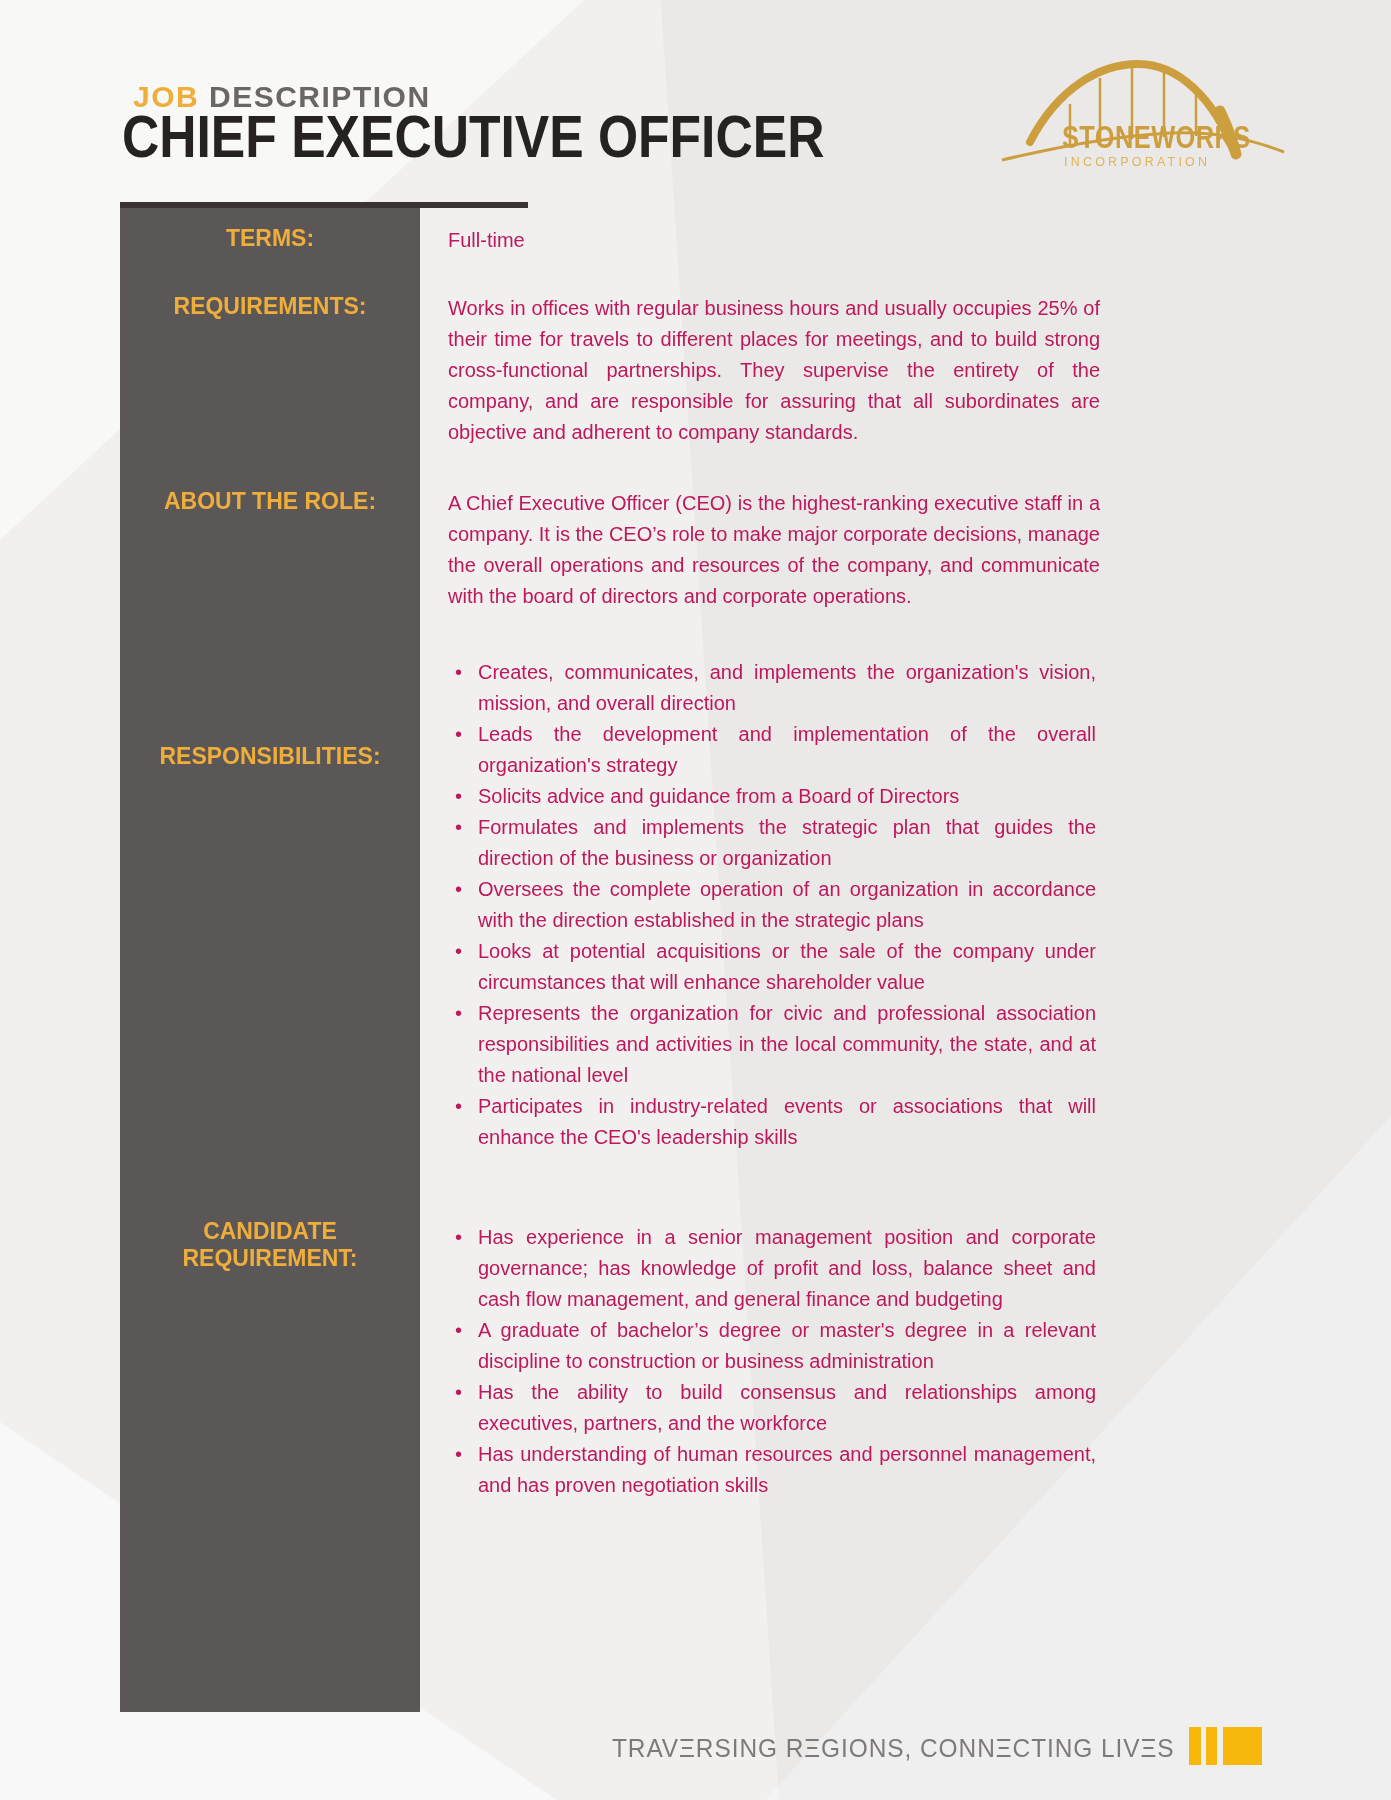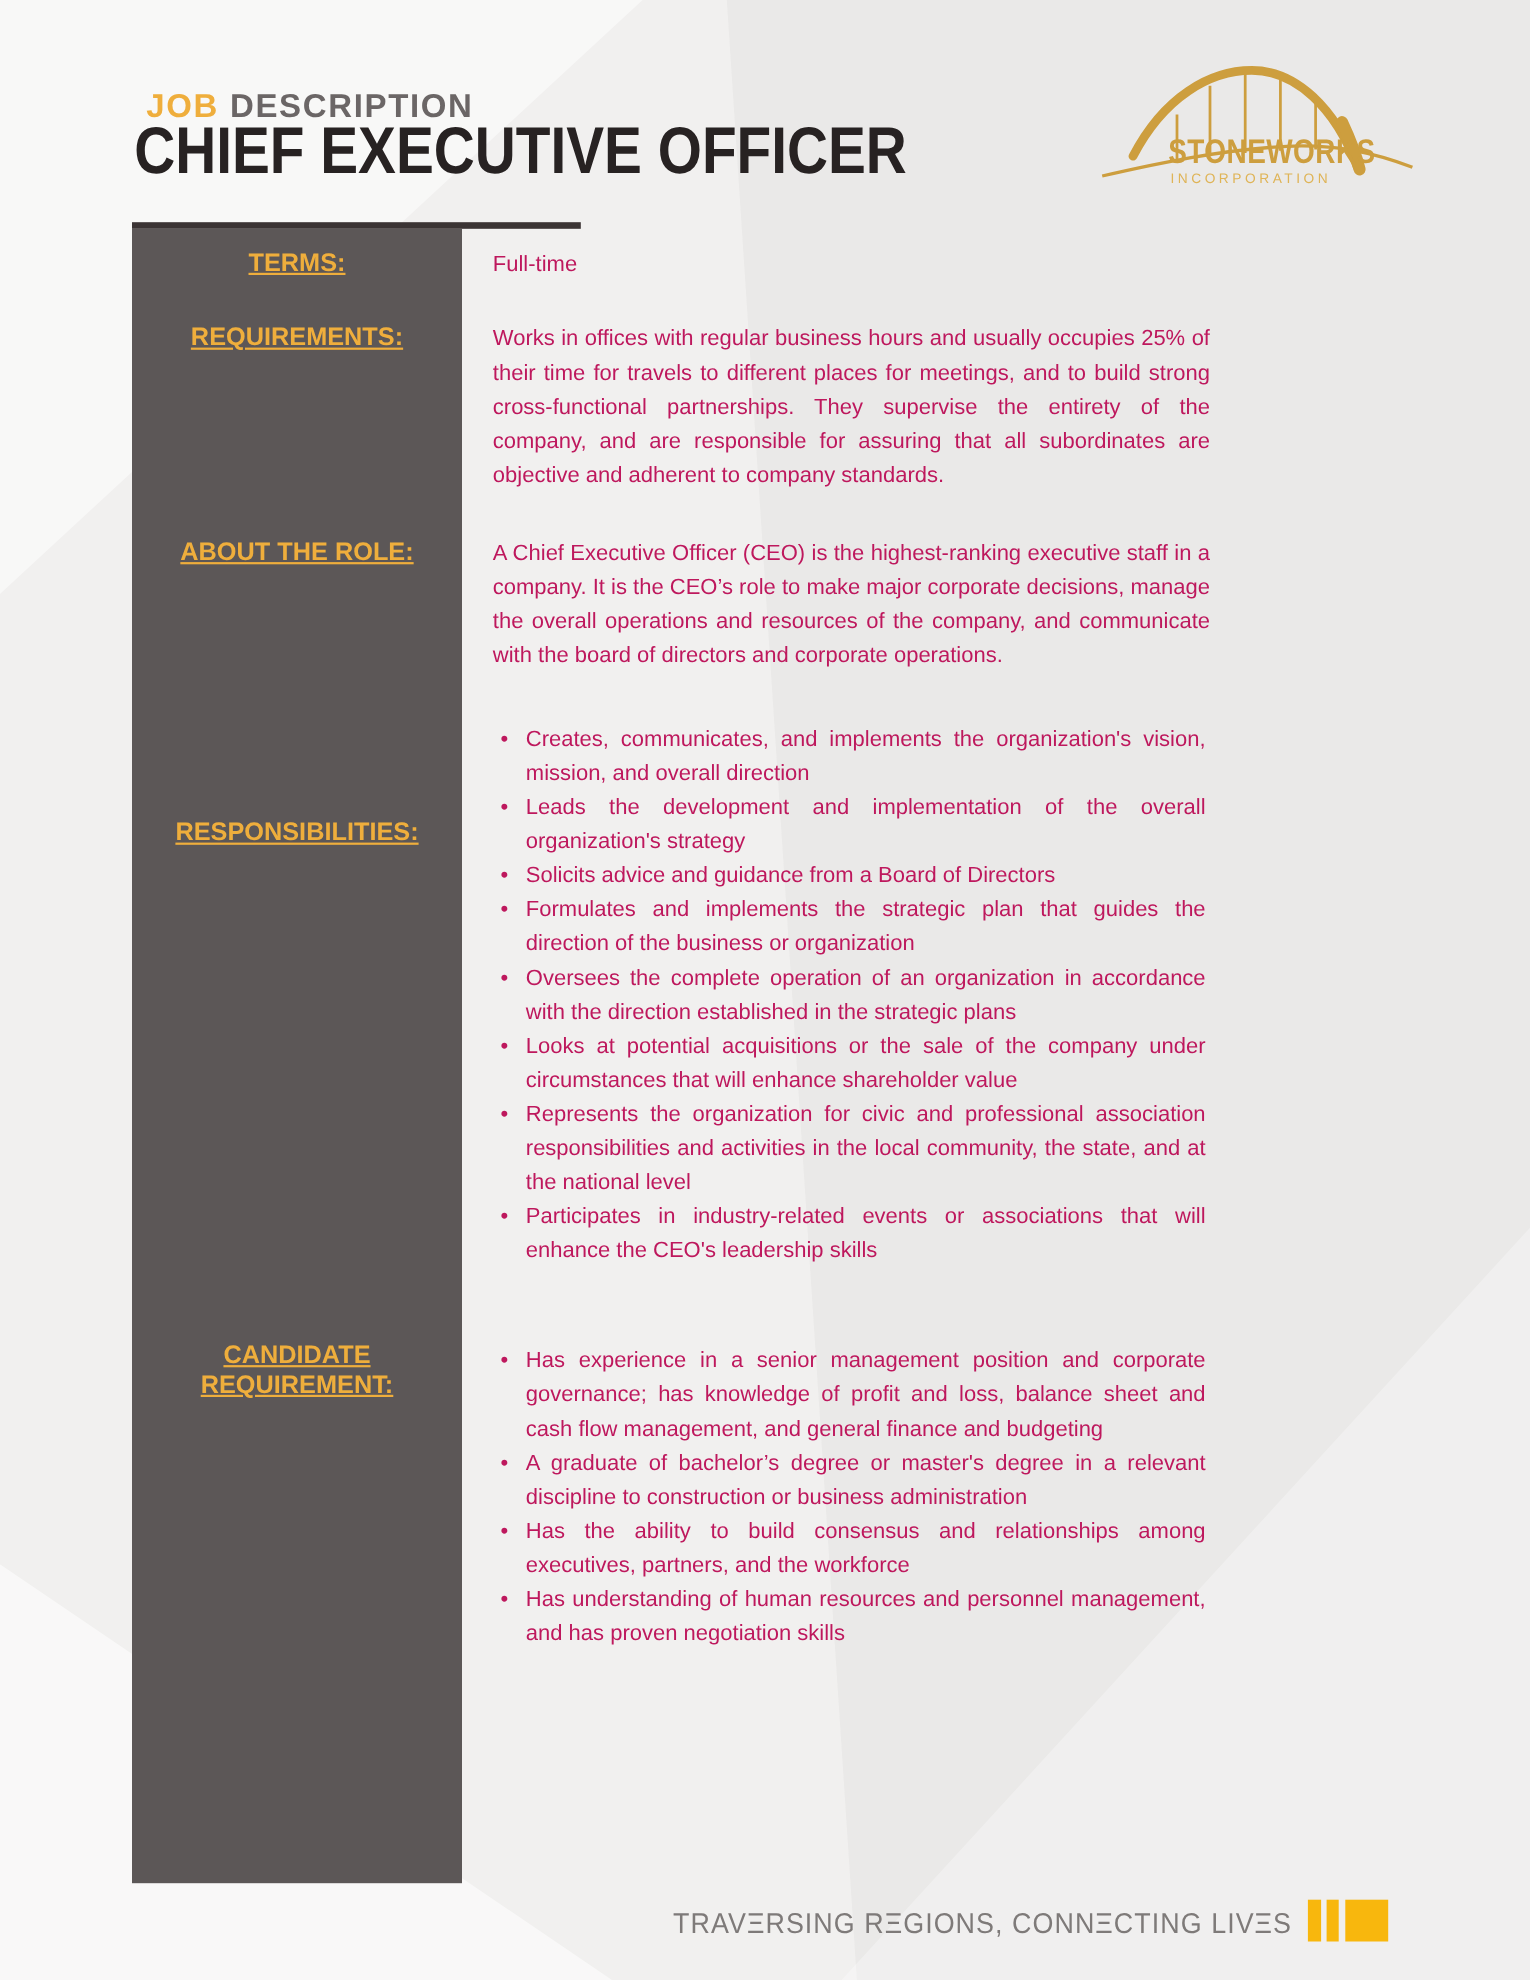--- a/index.html
+++ b/index.html
@@ -43,21 +43,21 @@
 
   
   .doc{position:absolute;left:120px;top:202px;width:983px;}
   .doc-rule{position:absolute;left:0;top:0;width:408px;height:6px;background:#3b3434;}
   .doc-sidebar{position:absolute;left:0;top:6px;width:300px;height:1504px;background:var(--sidebar,#5C5757);}
   #rows{position:relative;padding-top:6px;}
   .doc-row{display:flex;align-items:flex-start;}
   .side-label{
     flex:0 0 300px;width:300px;box-sizing:border-box;padding:0 18px;
     text-align:center;color:var(--gold,#EFAE3C);
-    font-size:23px;font-weight:bold;line-height:27px;text-decoration:underline;
+    font-size:23px;font-weight:bold;line-height:27px;
   }
   .content{
     width:652px;margin-left:28px;
     font-size:20px;line-height:31px;color:#be185d;text-align:justify;
   }
   .content p{margin:0;}
   .content ul{margin:4px;padding:0;list-style:none;}
   .content li{position:relative;padding-left:26px;}
   .content li::before{content:"\2022";position:absolute;left:3px;}
   .row-0{margin-top:17px;}

